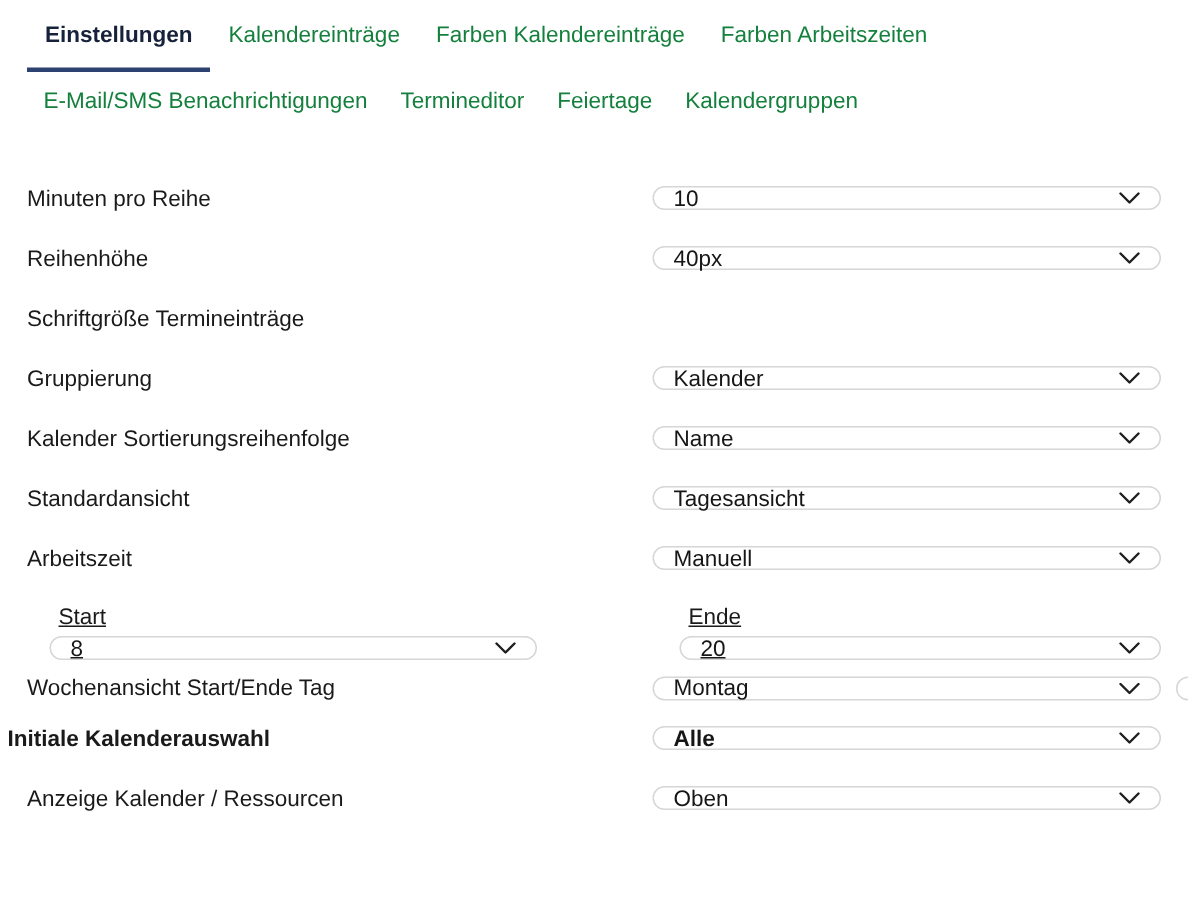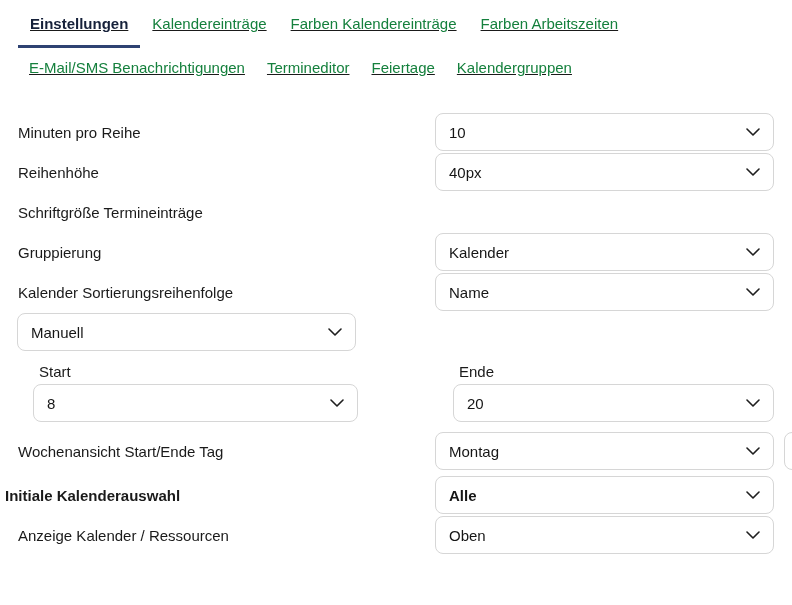--- a/index.html
+++ b/index.html
@@ -5,21 +5,21 @@
   * { box-sizing: border-box; margin: 0; padding: 0; }
   html, body {
     width: 792px; height: 605px;
     background: #ffffff;
     font-family: "Liberation Sans", sans-serif;
     color: #1a1a1a;
     overflow: hidden;
   }
   
   .tabs-area { padding-top: 8px; }
-  .tabs-row { display: flex; align-items: flex-start; margin-left: 18px; text-decoration: underline; }
+  .tabs-row { display: flex; align-items: flex-start; margin-left: 18px; }
   .tab {
     padding: 6px 12px 11px 12px;
     font-size: 15px;
     line-height: 20px;
     white-space: nowrap;
     color: #15803d;
     cursor: pointer;
     border-bottom: 3px solid transparent;
   }
   .tab.active {
@@ -38,38 +38,39 @@
     height: 30px;
     margin-bottom: 10px;
   }
   .form-label {
     flex: 1;
     font-size: 15px;
     color: #1a1a1a;
     padding-left: 1px;
   }
   .select {
-    width: 339px; height: 38px;
+    width: 339px; height: 16px;
     border: 1px solid #d6d6d6;
     border-radius: 8px;
     background: #ffffff;
     display: flex;
     align-items: center;
     justify-content: space-between;
     padding: 0 13px;
     cursor: pointer;
     flex: none;
   }
   .select-value { font-size: 15px; color: #161616; white-space: nowrap; }
   .chev { flex: none; display: block; }
 
   
   .worktime-row {
     display: flex;
     margin: 16px 18px 10px 17px;
+    text-decoration: underline;
   }
   .wt-col { display: flex; flex-direction: column; }
   .wt-col-start { margin-left: 16px; width: 325px; }
   .wt-col-end { margin-left: auto; width: 321px; }
   .wt-label { font-size: 15px; margin: 0 0 4px 6px; }
   .wt-col .select { width: 100%; }
 
   
   .week-row {
     display: flex;
@@ -141,22 +142,32 @@
   <div class="form-row">
     <div class="form-label">Kalender Sortierungsreihenfolge</div>
     <div class="select">
       <span class="select-value">Name</span>
       <svg class="chev" width="14" height="8" viewBox="0 0 14 8">
           <path d="M1 1 L7 7 L13 1" fill="none" stroke="#1f1f1f" stroke-width="1.6" stroke-linecap="round" stroke-linejoin="round"></path>
         </svg>
     </div>
   </div>
 
-
-  <div class="form-row">
+  <div class="form-row">
+    <div class="form-label">Standardansicht</div>
+    <div class="select">
+      <span class="select-value">Tagesansicht</span>
+      <svg class="chev" width="14" height="8" viewBox="0 0 14 8">
+          <path d="M1 1 L7 7 L13 1" fill="none" stroke="#1f1f1f" stroke-width="1.6" stroke-linecap="round" stroke-linejoin="round"></path>
+        </svg>
+    </div>
+  </div>
+
+  <div class="form-row">
+    <div class="form-label">Arbeitszeit</div>
     <div class="select">
       <span class="select-value">Manuell</span>
       <svg class="chev" width="14" height="8" viewBox="0 0 14 8">
           <path d="M1 1 L7 7 L13 1" fill="none" stroke="#1f1f1f" stroke-width="1.6" stroke-linecap="round" stroke-linejoin="round"></path>
         </svg>
     </div>
   </div>
 
 </div>
 

